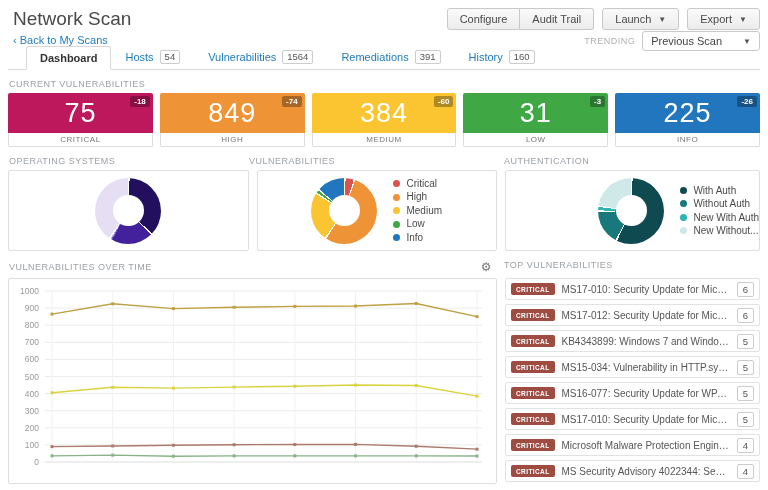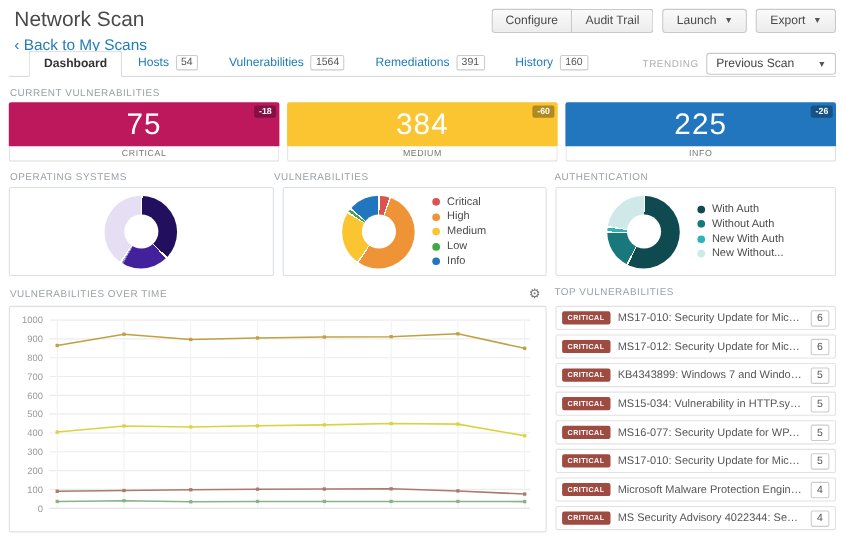--- a/index.html
+++ b/index.html
@@ -2,41 +2,41 @@
 <html><head>
 <meta charset="utf-8">
 <style>
   * { margin:0; padding:0; box-sizing:border-box; }
   html,body { width:768px; height:490px; background:#fff; overflow:hidden;
     font-family:"Liberation Sans", sans-serif; color:#444; }
 
   
   .topbar { position:relative; padding:9px 8px 0 13px; height:44px; }
   .page-title { font-size:19px; font-weight:400; color:#4a4a4a; line-height:1.1; }
-  .back-link { display:inline-block; margin-top:2px; font-size:14px; color:#1f7cb9; text-decoration:none; cursor:pointer; }
+  .back-link { display:inline-block; margin-top:2px; font-size:11px; color:#1f7cb9; text-decoration:none; cursor:pointer; }
   .topbar-buttons { position:absolute; right:8px; top:8px; display:flex; gap:8px; }
   .btn { font-size:11px; color:#4a4a4a; background:linear-gradient(#fafafa,#ececec);
     border:1px solid #c9c9c9; padding:4px 12px; border-radius:3px; cursor:pointer; white-space:nowrap; }
   .btn-group { display:flex; }
   .btn-group .btn { border-radius:0; }
   .btn-group .btn:first-child { border-radius:3px 0 0 3px; }
   .btn-group .btn:last-child { border-radius:0 3px 3px 0; border-left:none; }
   .caret { display:inline-block; margin-left:7px; font-size:8px; color:#555; vertical-align:1px; }
 
   
   .tabbar { position:relative; margin:0 8px; border-bottom:1px solid #d9d9d9;
     display:flex; align-items:flex-end; height:26px; }
   .tab { display:flex; align-items:center; gap:6px; font-size:11px; padding:5px 13px;
     color:#1f7cb9; cursor:pointer; margin-bottom:-1px; border:1px solid transparent;margin-top:35px; }
   .tab.active { background:#fff; color:#333; font-weight:bold;
     border:1px solid #d9d9d9; border-bottom:1px solid #fff; border-radius:3px 3px 0 0; }
   .tab:first-child { margin-left:18px; }
   .count-chip { font-size:9.5px; font-weight:normal; color:#555; background:#fff;
     border:1px solid #ccc; border-radius:2px; padding:1px 4px; line-height:1.1; }
-  .trending { position:absolute; right:0; bottom:1px; display:flex; align-items:center; gap:7px; }
+  .trending { position:absolute; right:0; bottom:18px; display:flex; align-items:center; gap:7px; }
   .trending-label { font-size:9px; color:#b0b0b0; letter-spacing:.5px; }
   .trending-select { display:flex; align-items:center; gap:14px; font-size:11px; color:#444;
     border:1px solid #c9c9c9; border-radius:3px; padding:3px 8px; background:#fff; cursor:pointer;justify-content:flex-end; }
 
   
   .content { padding:0 8px; }
   .section-title { font-size:9px; color:#9ba1a7; letter-spacing:.5px; margin:9px 1px 4px; }
   .section-title-row { display:flex; justify-content:space-between; align-items:center; }
   .panel { border:1px solid #dde0e3; border-radius:2px; background:#fff; }
 
@@ -48,21 +48,21 @@
   .card-value { font-size:27px; font-weight:300; color:#fff; letter-spacing:1px; }
   .card-delta { position:absolute; top:3px; right:3px; background:rgba(0,0,0,.30); color:#fff;
     font-size:8px; font-weight:bold; padding:1px 4px; border-radius:2px; }
   .card-foot { height:14px; border:1px solid #ddd; border-top:none; border-radius:0 0 2px 2px;
     font-size:8px; color:#777; letter-spacing:.5px; display:flex; align-items:center; justify-content:center; }
 
   
   .donut-row { display:flex; gap:8px; }
   .donut-panel { height:81px; display:flex; align-items:center; justify-content:center; gap:16px; }
   .donut-panel.p1, .donut-panel.p2 { flex:1 1 0; }
-  .donut-panel.p3 { width:255px; flex:0 0 255px; }
+  .donut-panel.p3 { width:255px; flex:0 0 255px;justify-content:flex-end; }
   .donut { width:66px; height:66px; border-radius:50%; display:flex; align-items:center; justify-content:center; }
   .donut-hole { width:31px; height:31px; background:#fff; border-radius:50%; }
   .legend { list-style:none; }
   .legend li { display:flex; align-items:center; gap:6px; font-size:10px; color:#4a4a4a; line-height:13.5px; }
   .legend-dot { width:7px; height:7px; border-radius:50%; flex:0 0 7px; }
 
   
   .bottom-row { display:flex; gap:8px; }
   .bottom-left { flex:1 1 0; min-width:0; }
   .bottom-right { width:255px; flex:0 0 255px; }
@@ -130,25 +130,39 @@
   <div class="section-title">CURRENT VULNERABILITIES</div>
   <div class="cards-row" id="cards-row">
       <div class="sev-card">
         <div class="card-top" style="background: #be185d;">
           <div class="card-value">75</div>
           <div class="card-delta">-18</div>
         </div>
         <div class="card-foot">CRITICAL</div>
       </div>
       <div class="sev-card">
+        <div class="card-top" style="background: rgb(238, 147, 54);">
+          <div class="card-value">849</div>
+          <div class="card-delta">-74</div>
+        </div>
+        <div class="card-foot">HIGH</div>
+      </div>
+      <div class="sev-card">
         <div class="card-top" style="background: rgb(251, 196, 49);">
           <div class="card-value">384</div>
           <div class="card-delta">-60</div>
         </div>
         <div class="card-foot">MEDIUM</div>
+      </div>
+      <div class="sev-card">
+        <div class="card-top" style="background: rgb(63, 168, 69);">
+          <div class="card-value">31</div>
+          <div class="card-delta">-3</div>
+        </div>
+        <div class="card-foot">LOW</div>
       </div>
       <div class="sev-card">
         <div class="card-top" style="background: rgb(33, 118, 189); text-align: center;">
           <div class="card-value">225</div>
           <div class="card-delta">-26</div>
         </div>
         <div class="card-foot">INFO</div>
       </div>
     </div>
 

